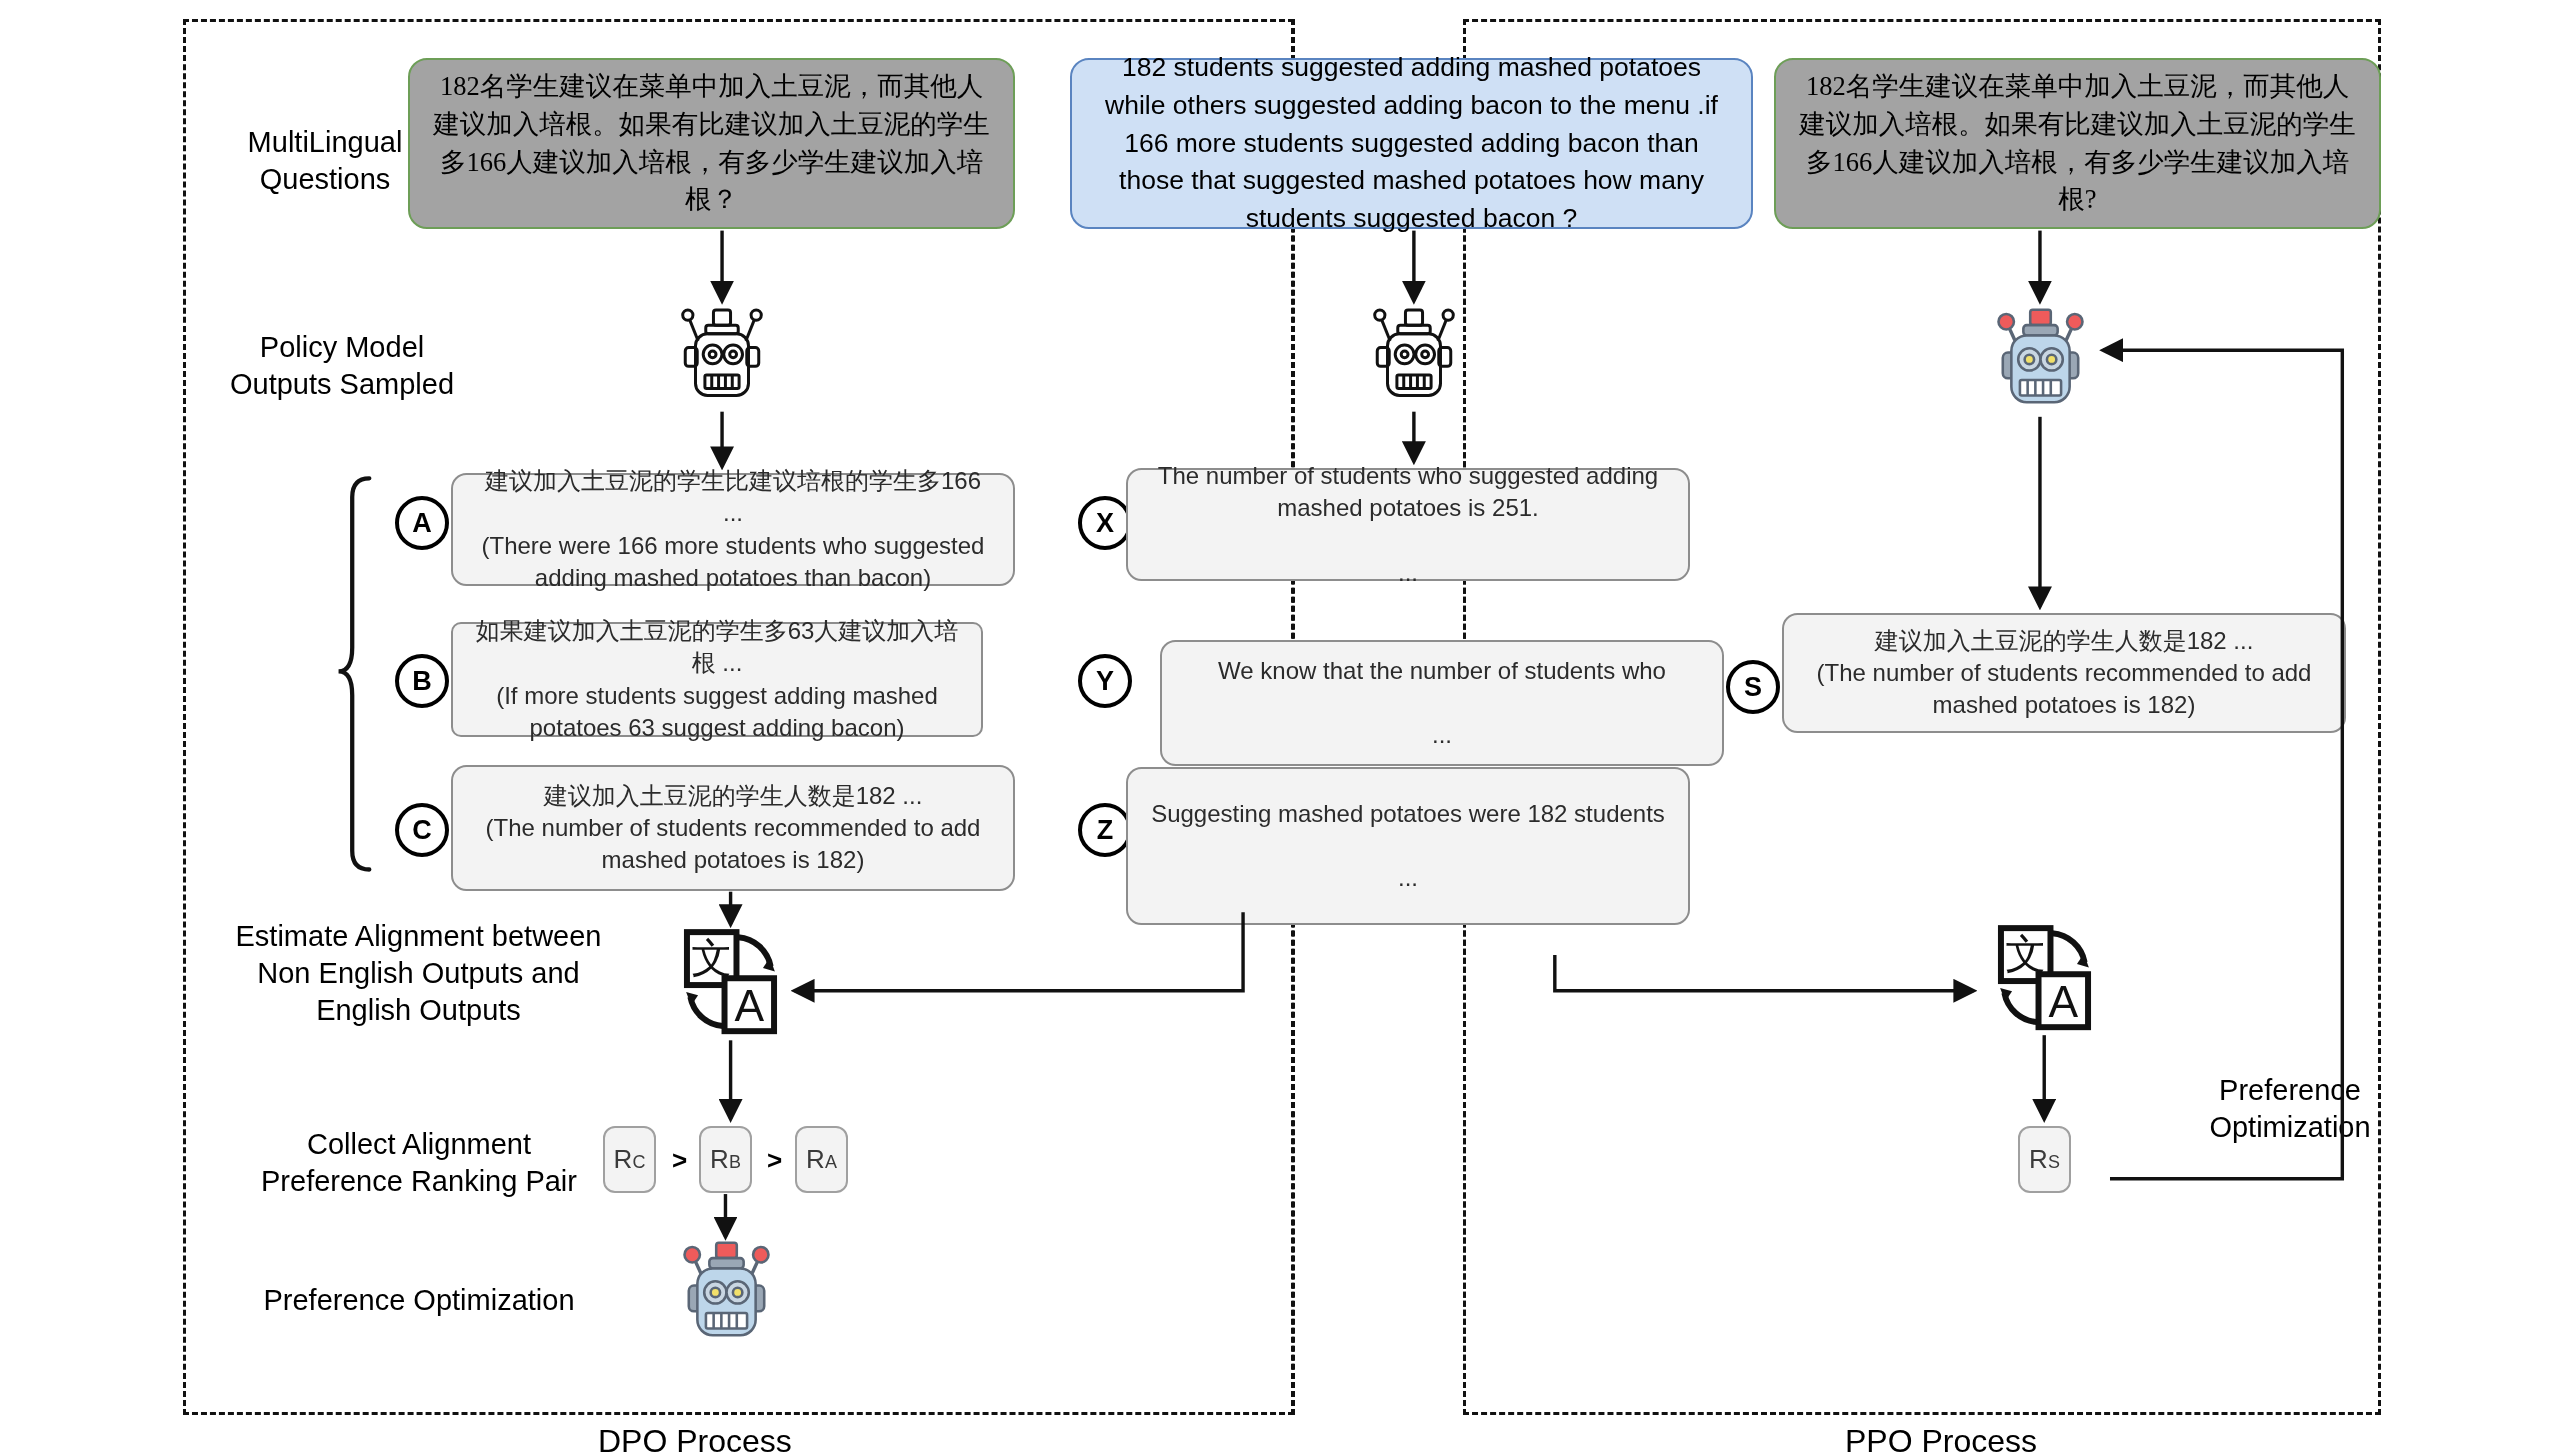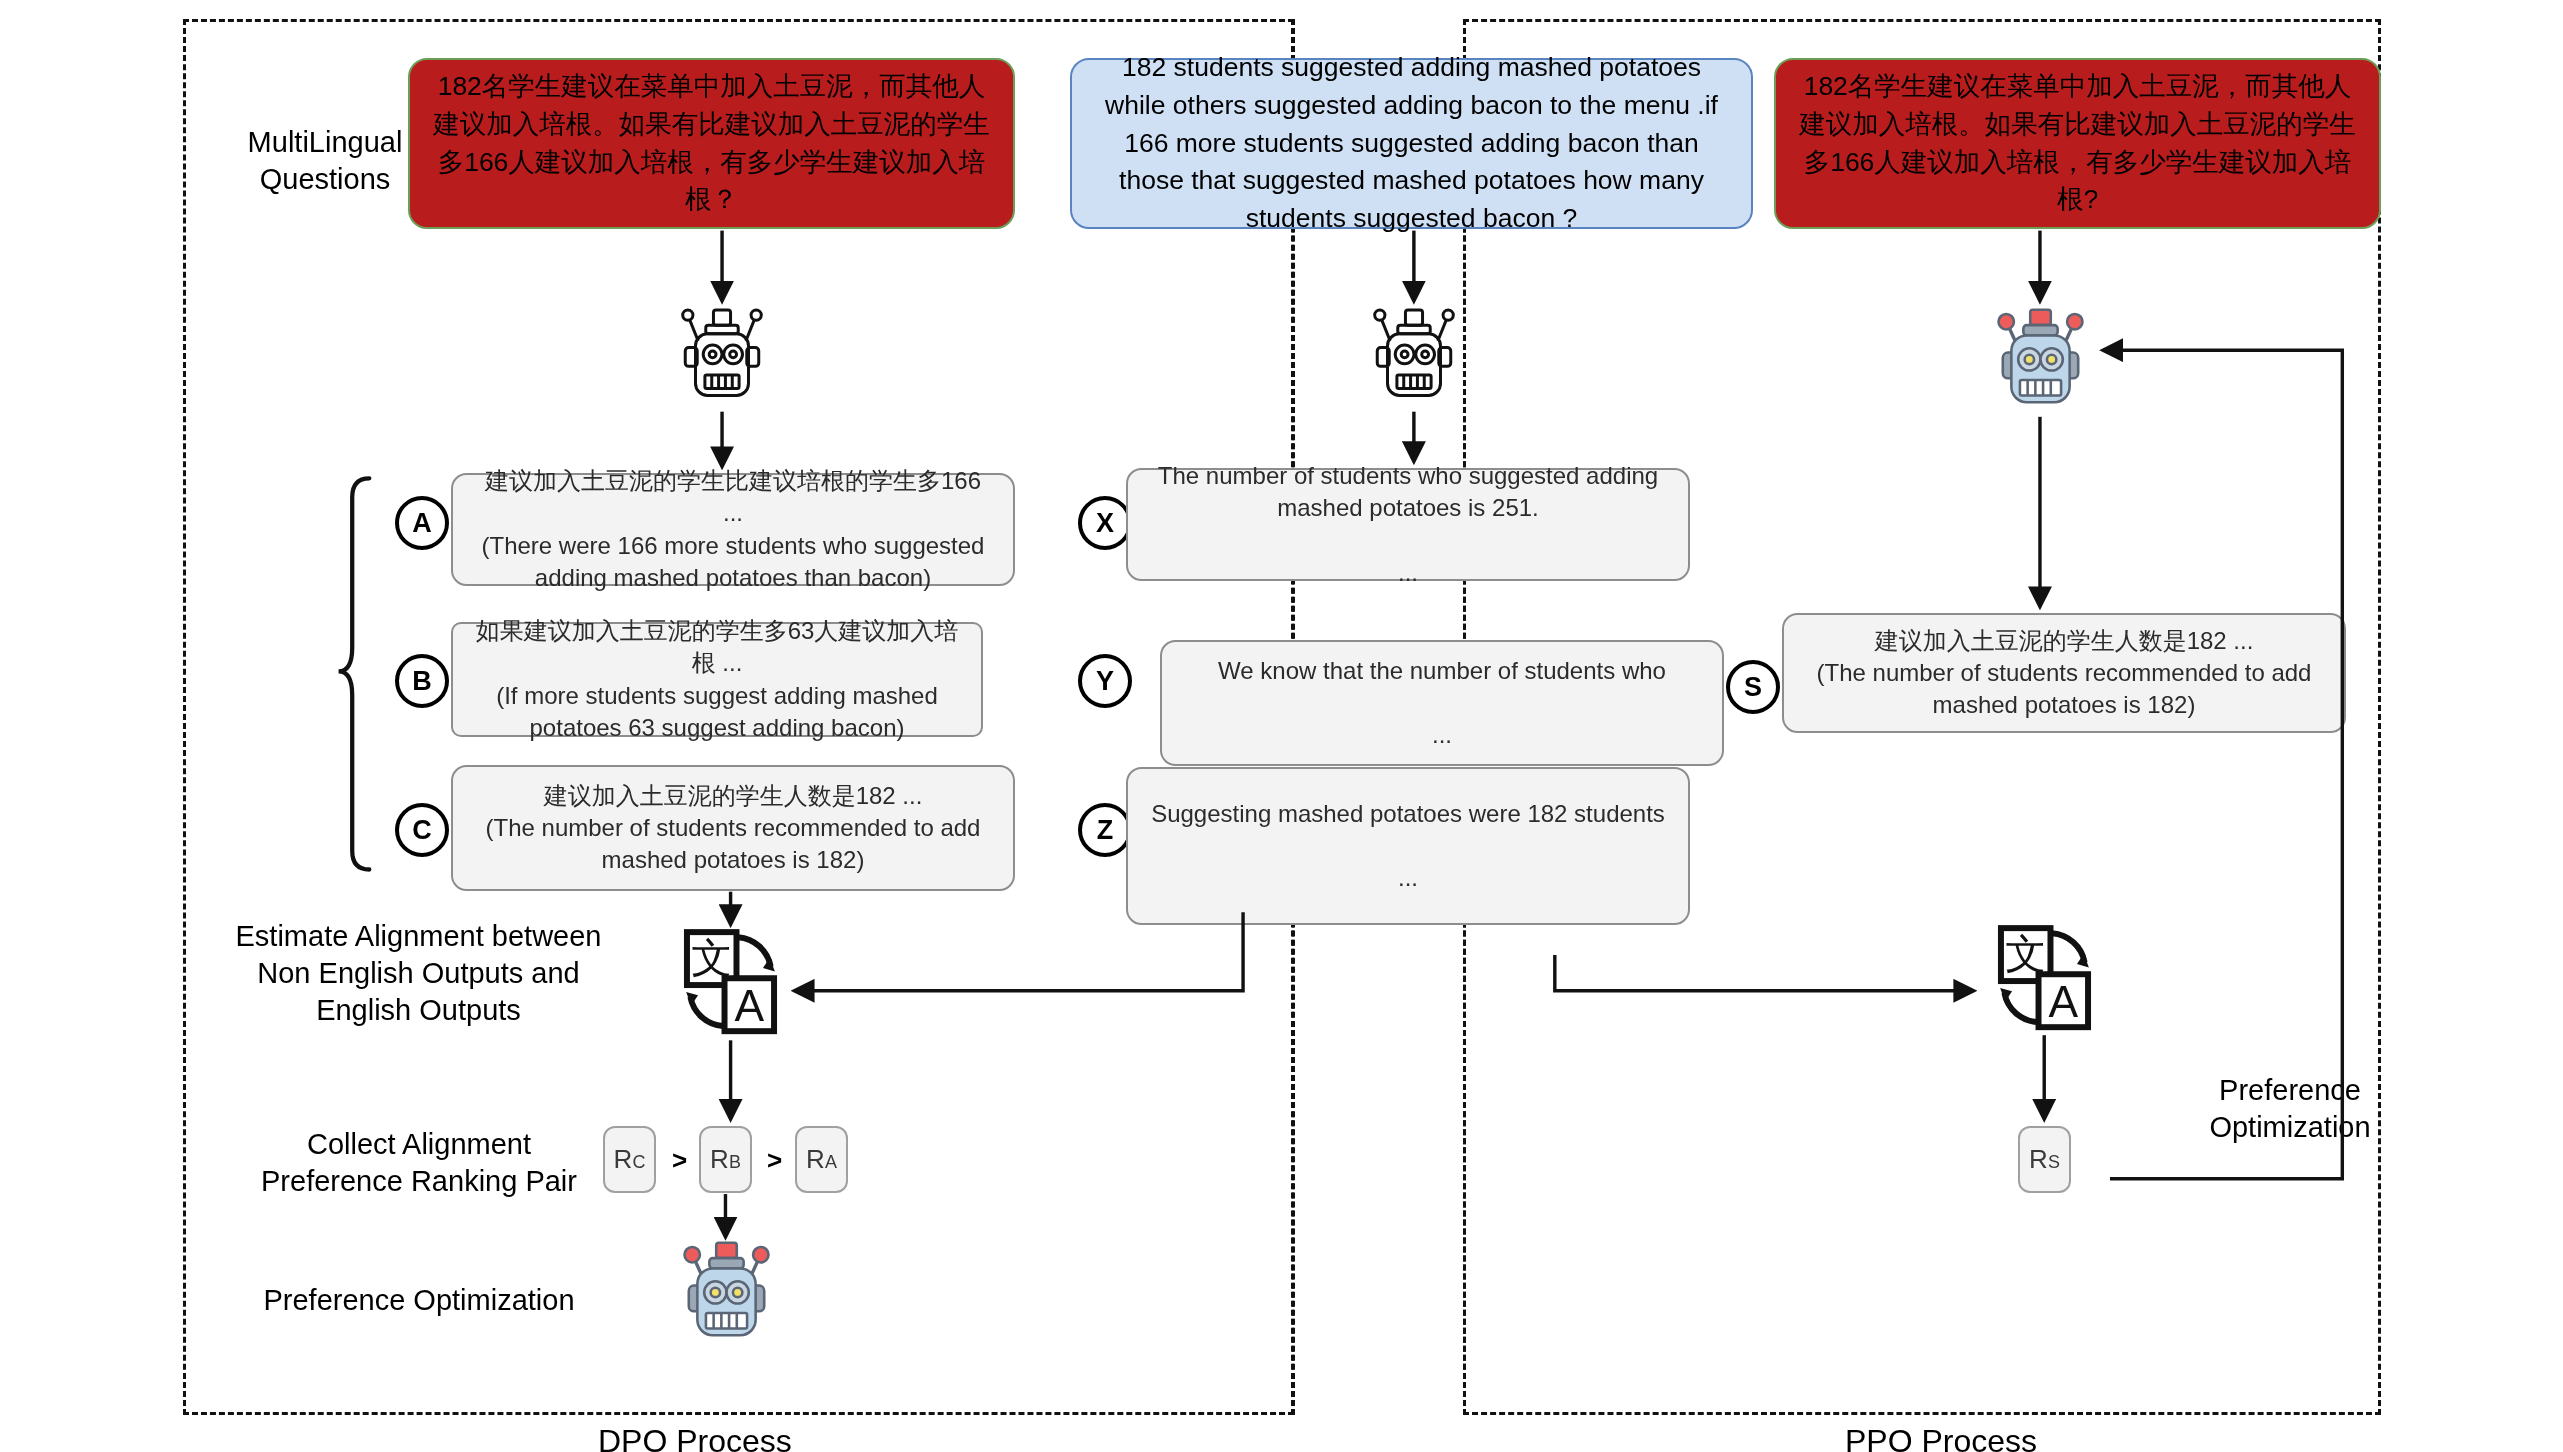--- a/index.html
+++ b/index.html
@@ -21,21 +21,21 @@
   #sep-1{left:1292px;}
   #sep-2{left:1463px;}
 
   
   .row-label{position:absolute;font-size:29px;line-height:1.28;text-align:center;white-space:pre-line;}
 
   
   .qbox{position:absolute;box-sizing:border-box;border-radius:19px;
         display:flex;align-items:center;justify-content:center;
         text-align:center;line-height:1.42;padding:12px 17px;}
-  .qbox.green{background:#b91c1c;border:2.6px solid #6d9e57;font-size:26.5px;}
+  .qbox.green{background:#a3a3a3;border:2.6px solid #6d9e57;font-size:26.5px;font-family:Liberation Serif, serif;}
   .qbox.blue{background:#cfe0f5;border:2.6px solid #5a84c0;font-size:26.5px;}
 
   
   .abox{position:absolute;box-sizing:border-box;background:#f3f3f3;
         border:2.6px solid #8d8d8d;border-radius:15.4px;
         display:flex;align-items:center;justify-content:center;
         text-align:center;line-height:1.34;padding:8.5px 19px;font-size:24px;
         color:#2b2b2b;white-space:pre-line;}
 
   
@@ -63,20 +63,22 @@
   <div class="proc-box" id="ppo-box"></div>
   <div class="col-sep" id="sep-1"></div>
   <div class="col-sep" id="sep-2"></div>
 
   <div class="proc-label" id="dpo-label">DPO Process</div>
   <div class="proc-label" id="ppo-label">PPO Process</div>
 
   <div class="row-label" style="left:214px;top:124px;width:222px;">MultiLingual
 Questions</div>
 
+  <div class="row-label" style="left:214px;top:329px;width:256px;">Policy Model
+Outputs Sampled</div>
 
   <div class="row-label" style="left:205px;top:918px;width:427px;">Estimate Alignment between
 Non English Outputs and
 English Outputs</div>
 
   <div class="row-label" style="left:214px;top:1126px;width:410px;">Collect Alignment
 Preference Ranking Pair</div>
 
   <div class="row-label" style="left:214px;top:1282px;width:410px;">Preference Optimization</div>
 

